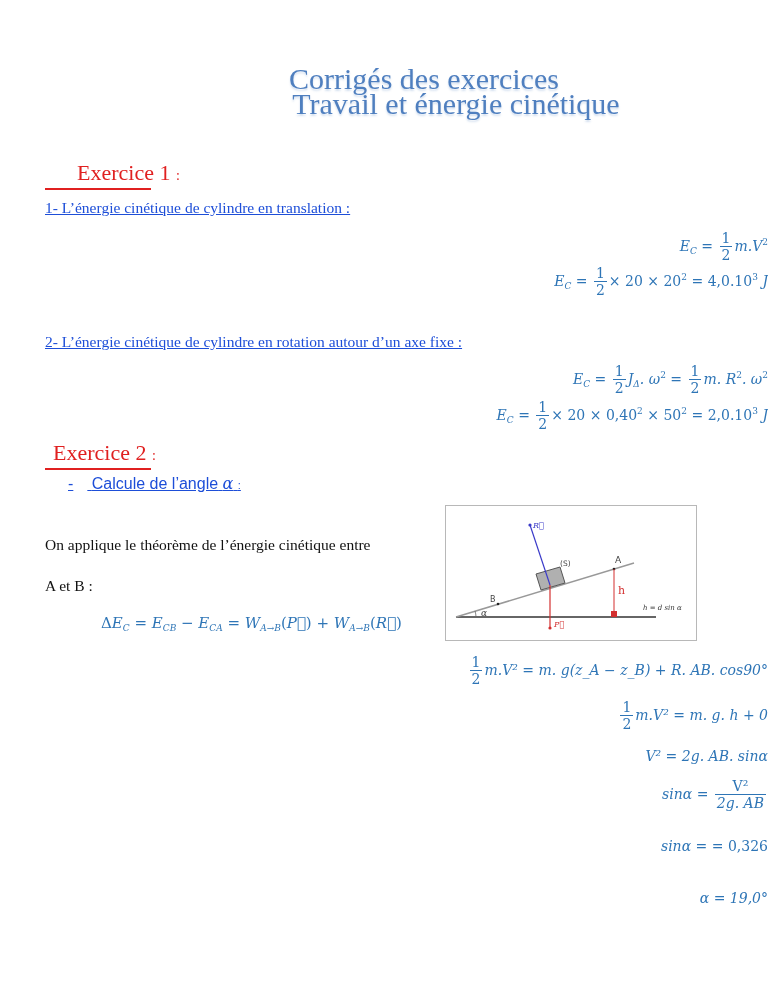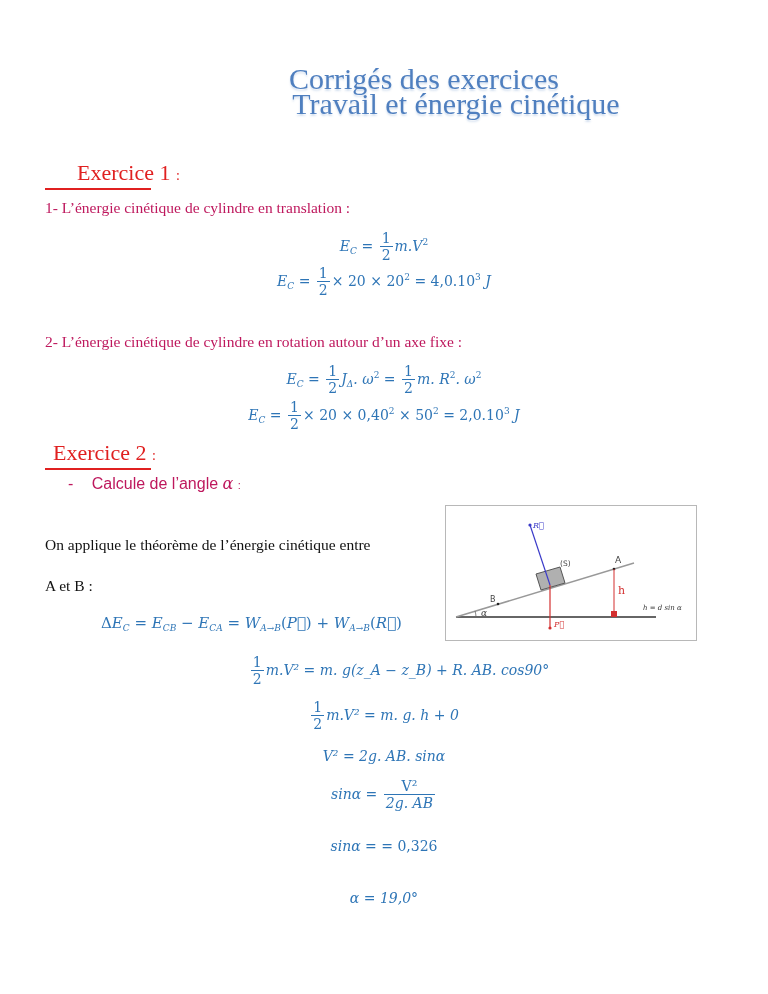--- a/index.html
+++ b/index.html
@@ -2,30 +2,30 @@
 <html><head>
 <meta charset="utf-8">
 <style>
   html, body { margin:0; padding:0; background:#ffffff; }
   body { width:768px; height:994px; position:relative; overflow:hidden; font-family:"DejaVu Serif", serif; }
   .abs { position:absolute; }
   .title { left:0; width:768px; text-align:center; color:#4f7fbf; font-family:"Liberation Serif", serif; font-size:30px; line-height:34px; text-shadow:0 2px 2px rgba(79,127,191,0.25);margin-left:40px; }
   .ex-head { color:#e02020; font-family:"Liberation Serif", serif; font-size:22px; font-weight:normal; }
   .ex-head .colon { font-size:14px; }
   .ex-line { height:1.5px; background:#e02020; }
-  .green { color:#be185d; font-family:"Liberation Serif", serif; font-size:15.5px; }
+  .green { color:#1d4ed8; font-family:"Liberation Serif", serif; font-size:15.5px;text-decoration:underline; }
   .black { color:#111; font-family:"Liberation Serif", serif; font-size:15.5px; }
   .math { color:#2e75b6; font-family:"DejaVu Serif", serif; font-size:14px; white-space:nowrap; }
   .math i { font-style:italic; }
   .frac { display:inline-flex; flex-direction:column; align-items:center; vertical-align:middle; margin:0 2px; }
   .frac .num { padding:0 2px; line-height:16px; }
   .frac .den { border-top:1px solid #2e75b6; padding:0 2px; line-height:16px; }
   sup { font-size:9px; vertical-align:6px; }
   sub { font-size:9px; vertical-align:-3px; font-style:italic; }
-  .center { left:0; width:768px; text-align:center; }
+  .center { left:0; width:768px; text-align:right; }
   .figure { left:445px; top:505px; width:250px; height:134px; border:1px solid #b8b8b8; background:#fff; }
 </style>
 </head>
 <body>
 
 <div class="abs title" style="top:62px;">Corrigés des exercices</div>
 <div class="abs title" style="top:87px;padding-left:32px;">Travail et énergie cinétique</div>
 
 <div class="abs ex-head" style="left:45px; top:160px;margin-left:32px;">
   <span>Exercice 1</span>

